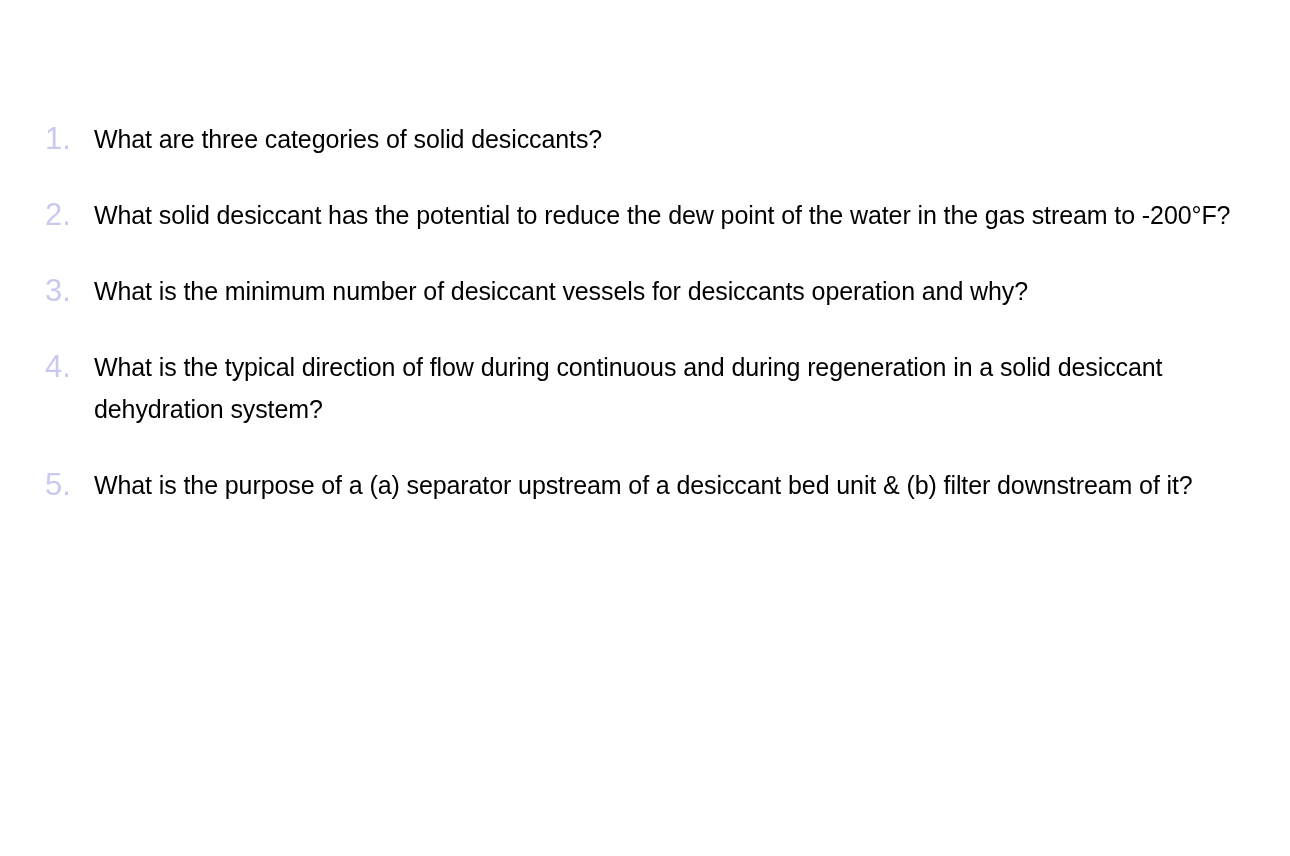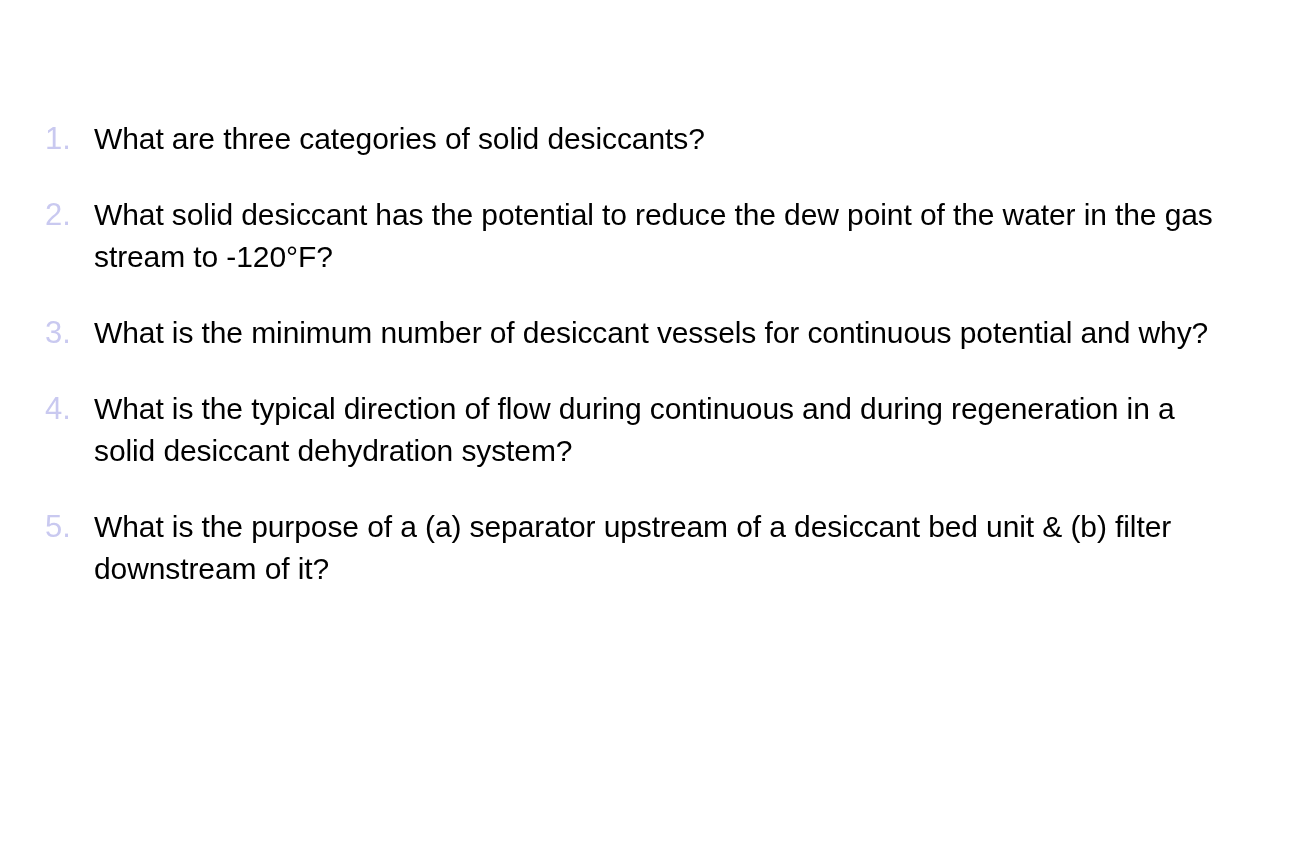--- a/index.html
+++ b/index.html
@@ -37,42 +37,42 @@
     width: 52px;
     color: #c9c9f0;
     font-size: 31px;
     line-height: 42px;
     text-align: left;
     padding-left: 3px;
     box-sizing: border-box;
   }
   .question-text {
     flex: 1 1 auto;
-    font-size: 30px;
+    font-size: 25px;
     line-height: 42px;
     max-width: 1150px;
     letter-spacing: -0.1px;
   }
 </style>
 </head>
 <body>
 
 <div class="slide">
   <ol class="question-list">
     <li class="question-item">
       <span class="question-number">1.</span>
       <span class="question-text">What are three categories of solid desiccants?</span>
     </li>
     <li class="question-item">
       <span class="question-number">2.</span>
-      <span class="question-text">What solid desiccant has the potential to reduce the dew point of the water in the gas stream to -120°F?</span>
+      <span class="question-text">What solid desiccant has the potential to reduce the dew point of the water in the gas stream to -200°F?</span>
     </li>
     <li class="question-item">
       <span class="question-number">3.</span>
-      <span class="question-text">What is the minimum number of desiccant vessels for continuous potential and why?</span>
+      <span class="question-text">What is the minimum number of desiccant vessels for desiccants operation and why?</span>
     </li>
     <li class="question-item">
       <span class="question-number">4.</span>
       <span class="question-text">What is the typical direction of flow during continuous and during regeneration in a solid desiccant dehydration system?</span>
     </li>
     <li class="question-item">
       <span class="question-number">5.</span>
       <span class="question-text">What is the purpose of a (a) separator upstream of a desiccant bed unit &amp; (b) filter downstream of it?</span>
     </li>
   </ol>

